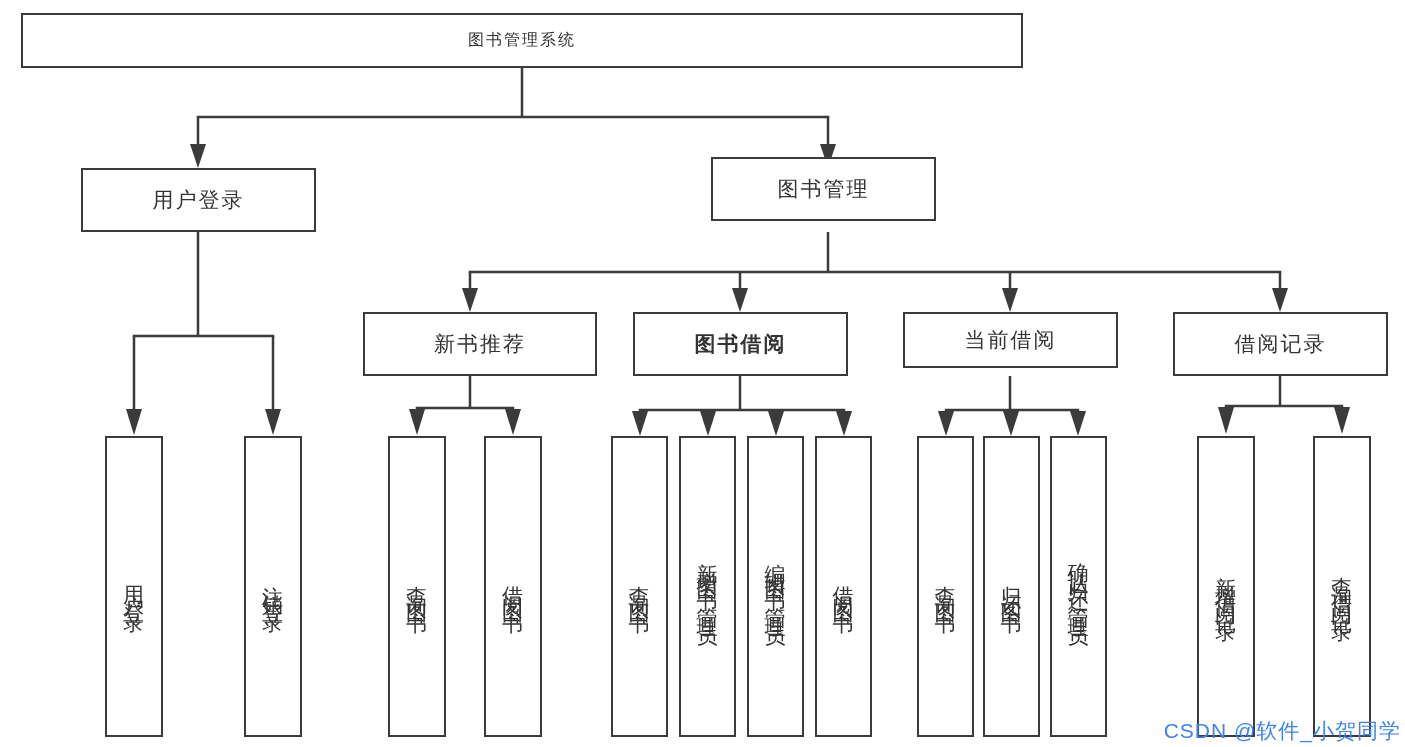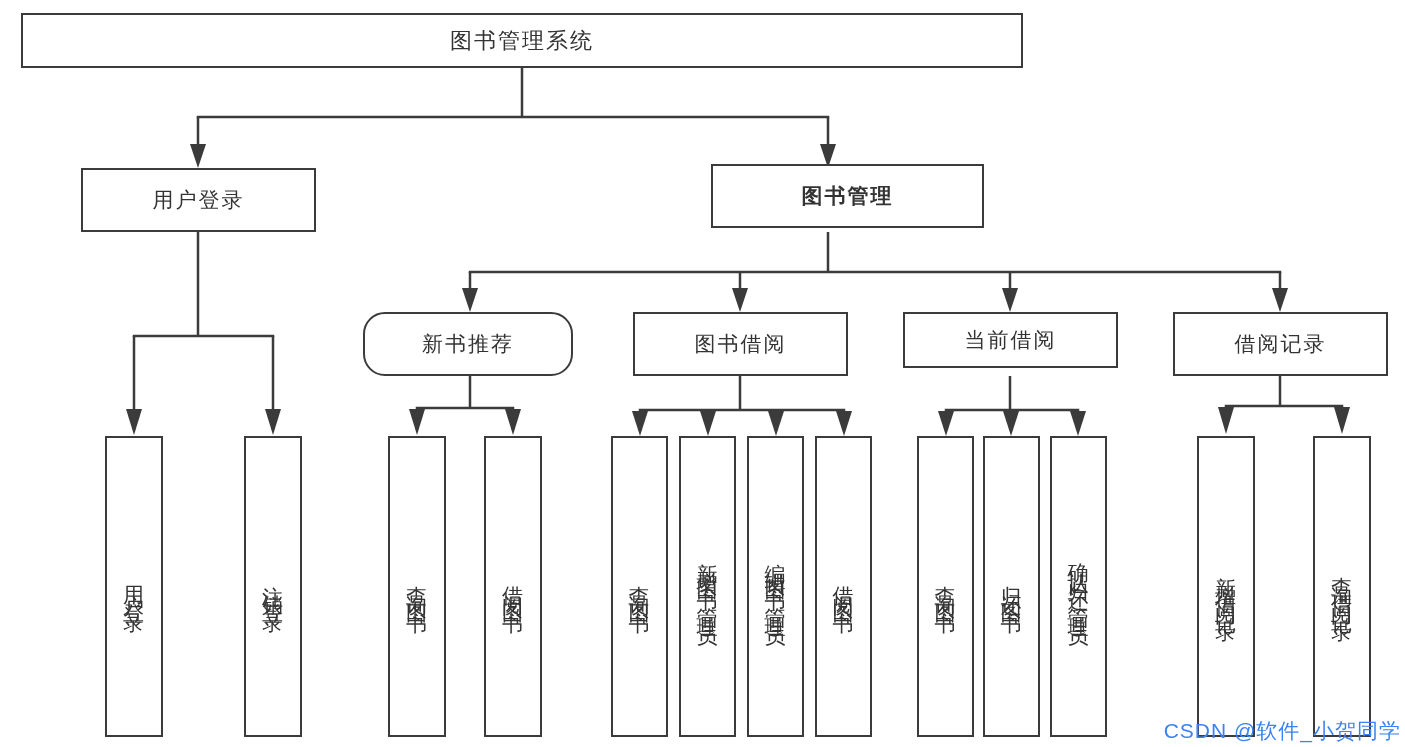--- a/index.html
+++ b/index.html
@@ -22,21 +22,21 @@
     border: 2.5px solid #3b3b3b;
     background: #ffffff;
     display: flex;
     align-items: center;
     justify-content: center;
     color: #333333;
     font-size: 21px;
     letter-spacing: 2px;
     white-space: nowrap;
   }
-  .root-node { font-size: 22px; }
+  .root-node { font-size: 16px; }
   .vnode {
     position: absolute;
     box-sizing: border-box;
     border: 2.5px solid #3b3b3b;
     background: #ffffff;
     display: flex;
     align-items: center;
     justify-content: center;
     writing-mode: vertical-rl;
     text-orientation: mixed;
@@ -114,28 +114,28 @@
     <polygon points="1334,407 1350,407 1342,434"></polygon>
   </svg>
 
   <div class="hnode root-node" style="left:21px; top:13px; width:1002px; height:55px;">
     <span>图书管理系统</span>
   </div>
 
   <div class="hnode" style="left:81px; top:168px; width:235px; height:64px;">
     <span>用户登录</span>
   </div>
-  <div class="hnode" style="left:711px; top:164px; width:273px; height:64px;font-weight:bold;">
+  <div class="hnode" style="left:711px; top:157px; width:225px; height:64px;">
     <span>图书管理</span>
   </div>
 
-  <div class="hnode" style="left:363px; top:312px; width:210px; height:64px;border-radius:22px;">
+  <div class="hnode" style="left:363px; top:312px; width:234px; height:64px;">
     <span>新书推荐</span>
   </div>
-  <div class="hnode" style="left:633px; top:312px; width:215px; height:64px;">
+  <div class="hnode" style="left:633px; top:312px; width:215px; height:64px;font-weight:bold;">
     <span>图书借阅</span>
   </div>
   <div class="hnode" style="left:903px; top:312px; width:215px; height:56px;">
     <span>当前借阅</span>
   </div>
   <div class="hnode" style="left:1173px; top:312px; width:215px; height:64px;">
     <span>借阅记录</span>
   </div>
 
   <div class="vnode" style="left:105px; top:436px; width:58px; height:301px;">

